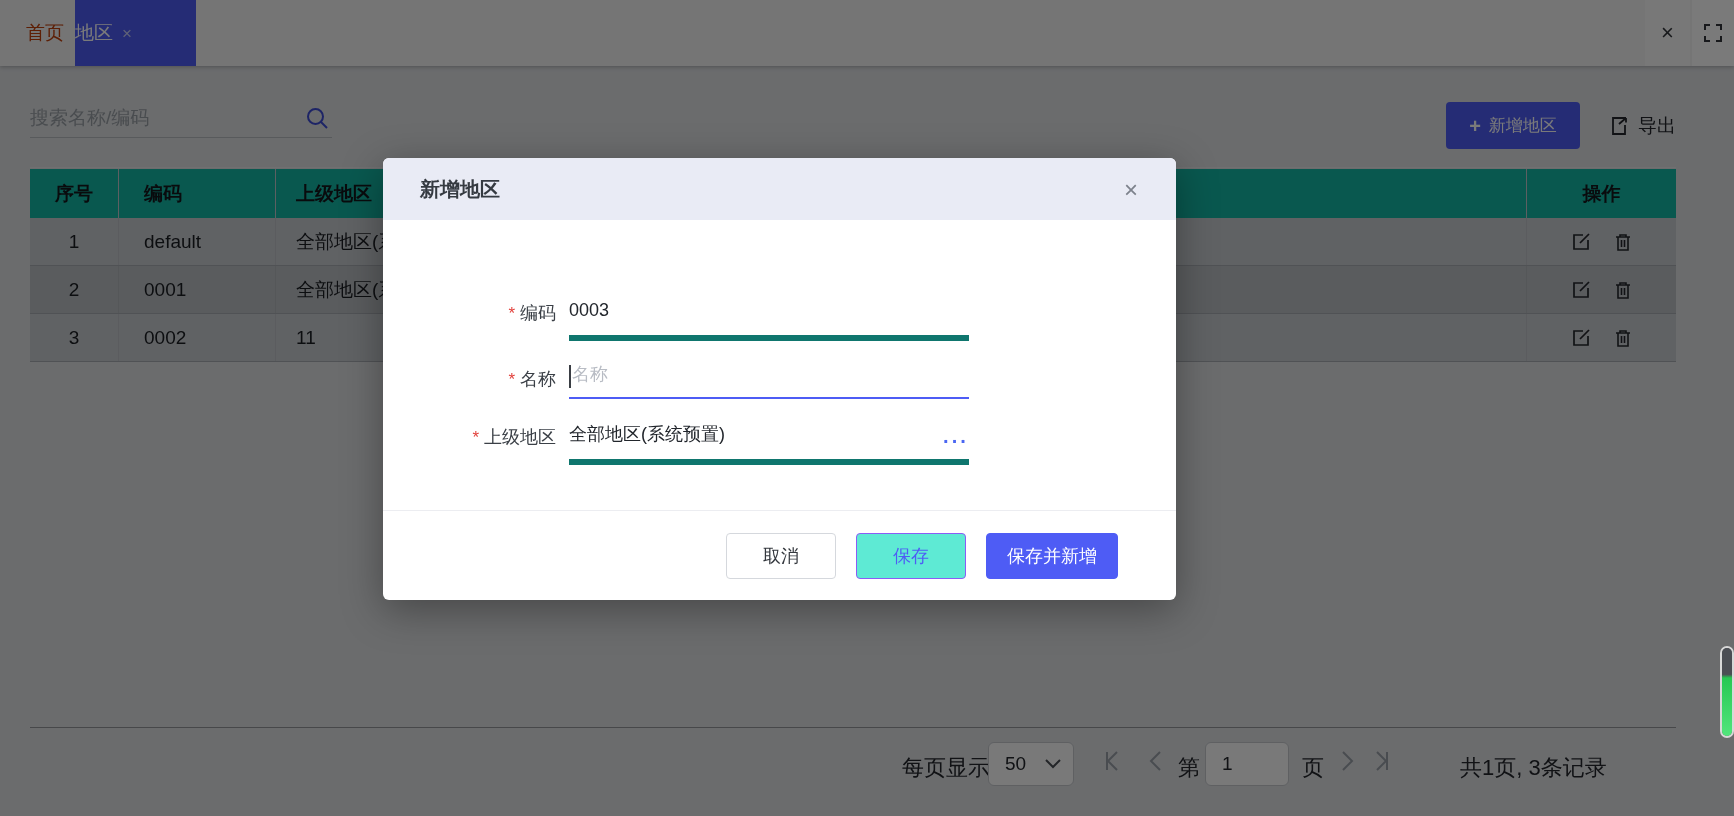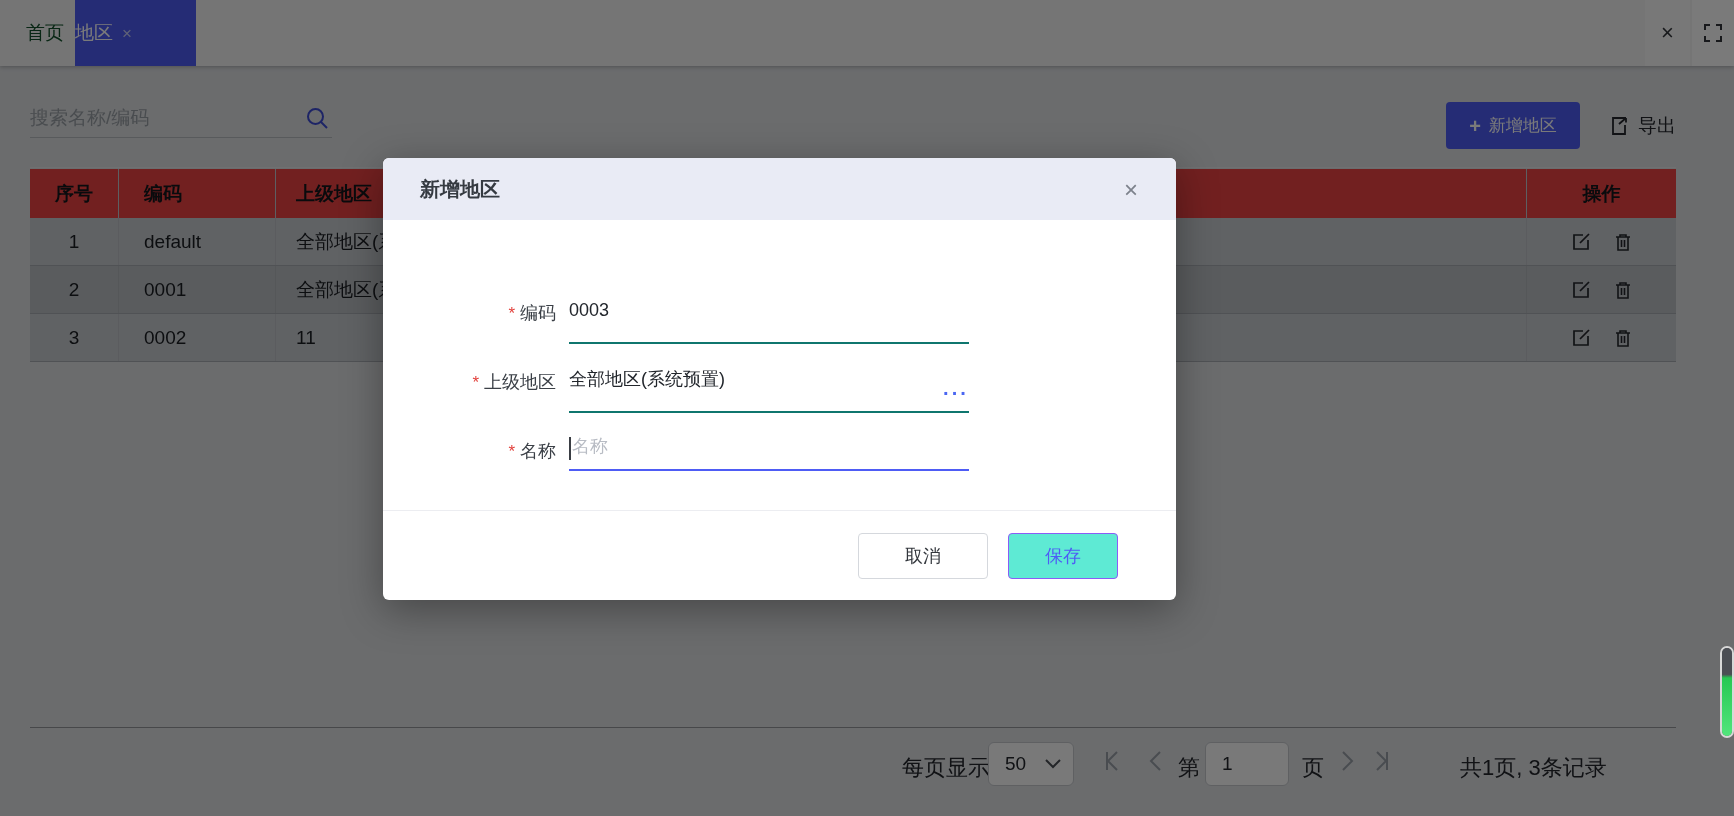--- a/index.html
+++ b/index.html
@@ -7,21 +7,21 @@
   body {
     position:relative; overflow:hidden;
     font-family:"Liberation Sans","DejaVu Sans",sans-serif;
     background:#dfe1e4; color:#2f3338;
   }
 
   
   .tabbar { position:absolute; top:0; left:0; right:0; height:66px;
     background:#f4f4f4; box-shadow:0 1px 4px rgba(0,0,0,.25); z-index:1; }
   .tab-home { position:absolute; left:12px; top:0; height:66px; line-height:66px;
-    padding:0 14px; font-size:19px; color:#14532d; cursor:pointer; }
+    padding:0 14px; font-size:19px; color:#c2410c; cursor:pointer; }
   .tab-active { position:absolute; left:75px; top:0; width:121px; height:66px;
     background:#4e5cf5; color:#fff; display:flex; align-items:center;
     justify-content:flex-start; gap:9px; font-size:19px; cursor:pointer; }
   .tab-active .tab-x { color:#c7cdf7; font-size:17px; line-height:1; }
   .winbtn { position:absolute; top:0; height:66px; display:flex; align-items:center;
     justify-content:center; font-size:22px; color:#33363b; cursor:pointer; }
   .win-close { right:44px; width:45px; background:#fafafa; }
   .win-full  { right:0; width:42px; background:#ffffff; }
   .win-full svg { display:block; }
 
@@ -40,21 +40,21 @@
     cursor:pointer; font-family:inherit; }
   .add-btn .plus { font-size:20px; font-weight:bold; line-height:1; }
   .export-btn { position:absolute; left:1608px; top:112px; height:28px;
     display:flex; align-items:center; gap:8px; font-size:19px; color:#24272c;
     cursor:pointer; }
 
   
   .table { position:absolute; left:30px; top:167px; width:1646px;
     border-top:1px solid rgba(255,255,255,.35); }
   .trow { display:grid; grid-template-columns:88px 157px 1fr 150px; }
-  .thead { height:49px; background:#ef4444; font-weight:bold; font-size:19px;
+  .thead { height:49px; background:#14b8a6; font-weight:bold; font-size:19px;
     color:#14171c; margin-top:1px;text-align:center; }
   .thead .cell { display:flex; align-items:center; }
   .thead .cell + .cell { border-left:1px solid #c3c7ce; }
   .tbody-row { height:48px; font-size:19px; color:#1b1e23;
     border-bottom:1px solid #a8abb1; }
   .tbody-row .cell { display:flex; align-items:center; overflow:hidden;
     white-space:nowrap; }
   .tbody-row .cell + .cell { border-left:1px solid rgba(0,0,0,.05); }
   .row-odd  { background:#c9ccd1; }
   .row-even { background:#bcc0c5; }
@@ -91,38 +91,38 @@
     display:flex; align-items:center; padding-left:37px; }
   .modal-title { font-size:20px; font-weight:bold; color:#353a41; }
   .modal-close { position:absolute; right:30px; top:17px; width:30px; height:30px;
     background:none; border:none; font-size:24px; color:#7d828c; cursor:pointer;
     line-height:1; }
   .modal-body { padding-top:34px;margin-top:44px; }
   .field-row { display:flex; align-items:flex-start; margin-bottom:23px; }
   .field-label { width:186px; text-align:right; padding-right:13px; padding-top:3px;
     font-size:18px; color:#3b4047; }
   .req { color:#e2413c; margin-right:5px; font-size:17px; }
-  .field-box { position:relative; width:400px; padding-bottom:20px;
-    border-bottom:2px solid #0f766e; }
+  .field-box { position:relative; width:400px; padding-bottom:13px;
+    border-bottom:6px solid #0f766e; }
   .field-box.focused { border-bottom:2px solid #4e5cf5; padding-bottom:12px; }
   .field-value { font-size:18px; color:#22262c; line-height:24px; }
   .field-box input { width:100%; border:none; outline:none; background:transparent;
     font-size:18px; color:#22262c; font-family:inherit; padding-left:3px; }
   .field-box input::placeholder { color:#b8bcc4; }
   .caret { position:absolute; left:0; top:1px; width:1.5px; height:23px;
     background:#3a3e44; }
   .ellipsis-btn { position:absolute; right:0; bottom:8px; background:none;
     border:none; color:#4a66f2; font-size:20px; font-weight:bold;
     letter-spacing:2px; cursor:pointer; line-height:1; }
   .modal-footer { position:absolute; left:0; right:0; top:352px;
     border-top:1px solid #ecedf1; display:flex; justify-content:flex-end;
     gap:20px; padding:22px 58px 0 0; }
   .btn { height:46px; border-radius:4px; font-size:18px; cursor:pointer;
     font-family:inherit; }
-  .btn-cancel { width:130px; background:#fff; border:1px solid #d5d8dd; color:#33373d; }
+  .btn-cancel { width:110px; background:#fff; border:1px solid #d5d8dd; color:#33373d; }
   .btn-save { width:110px; background:#5eead4; border:1px solid #8b5cf6; color:#4e5cf5; }
   .btn-save-new { padding:0 20px; background:#4e5cf5; border:1px solid #4e5cf5;
     color:#fff; }
 
   
   .scroll-thumb { position:absolute; right:2px; top:648px; width:10px; height:88px;
     border-radius:7px; z-index:30;
     background:linear-gradient(180deg,#4b4e54 0%,#4b4e54 30%,#27c853 34%,#52e57c 100%);
     box-shadow:0 0 0 2px rgba(235,235,235,.85); }
 </style>
@@ -283,38 +283,39 @@
       <div class="field-label">
         <span class="req">*</span><span>编码</span>
       </div>
       <div class="field-box">
         <div class="field-value">0003</div>
       </div>
     </div>
 
     <div class="field-row">
       <div class="field-label">
+        <span class="req">*</span><span>名称</span>
+      </div>
+      <div class="field-box focused">
+        <span class="caret"></span>
+        <input placeholder="名称" style="">
+      </div>
+    </div>
+
+    <div class="field-row">
+      <div class="field-label">
         <span class="req">*</span><span>上级地区</span>
       </div>
       <div class="field-box">
         <div class="field-value">全部地区(系统预置)</div>
         <button class="ellipsis-btn">···</button>
       </div>
     </div>
-
-    <div class="field-row">
-      <div class="field-label">
-        <span class="req">*</span><span>名称</span>
-      </div>
-      <div class="field-box focused">
-        <span class="caret"></span>
-        <input placeholder="名称" style="">
-      </div>
-    </div>
   </div>
 
   <div class="modal-footer">
     <button class="btn btn-cancel">取消</button>
     <button class="btn btn-save">保存</button>
+    <button class="btn btn-save-new">保存并新增</button>
   </div>
 </div>
 
 <div class="scroll-thumb"></div>
 
 </body></html>

